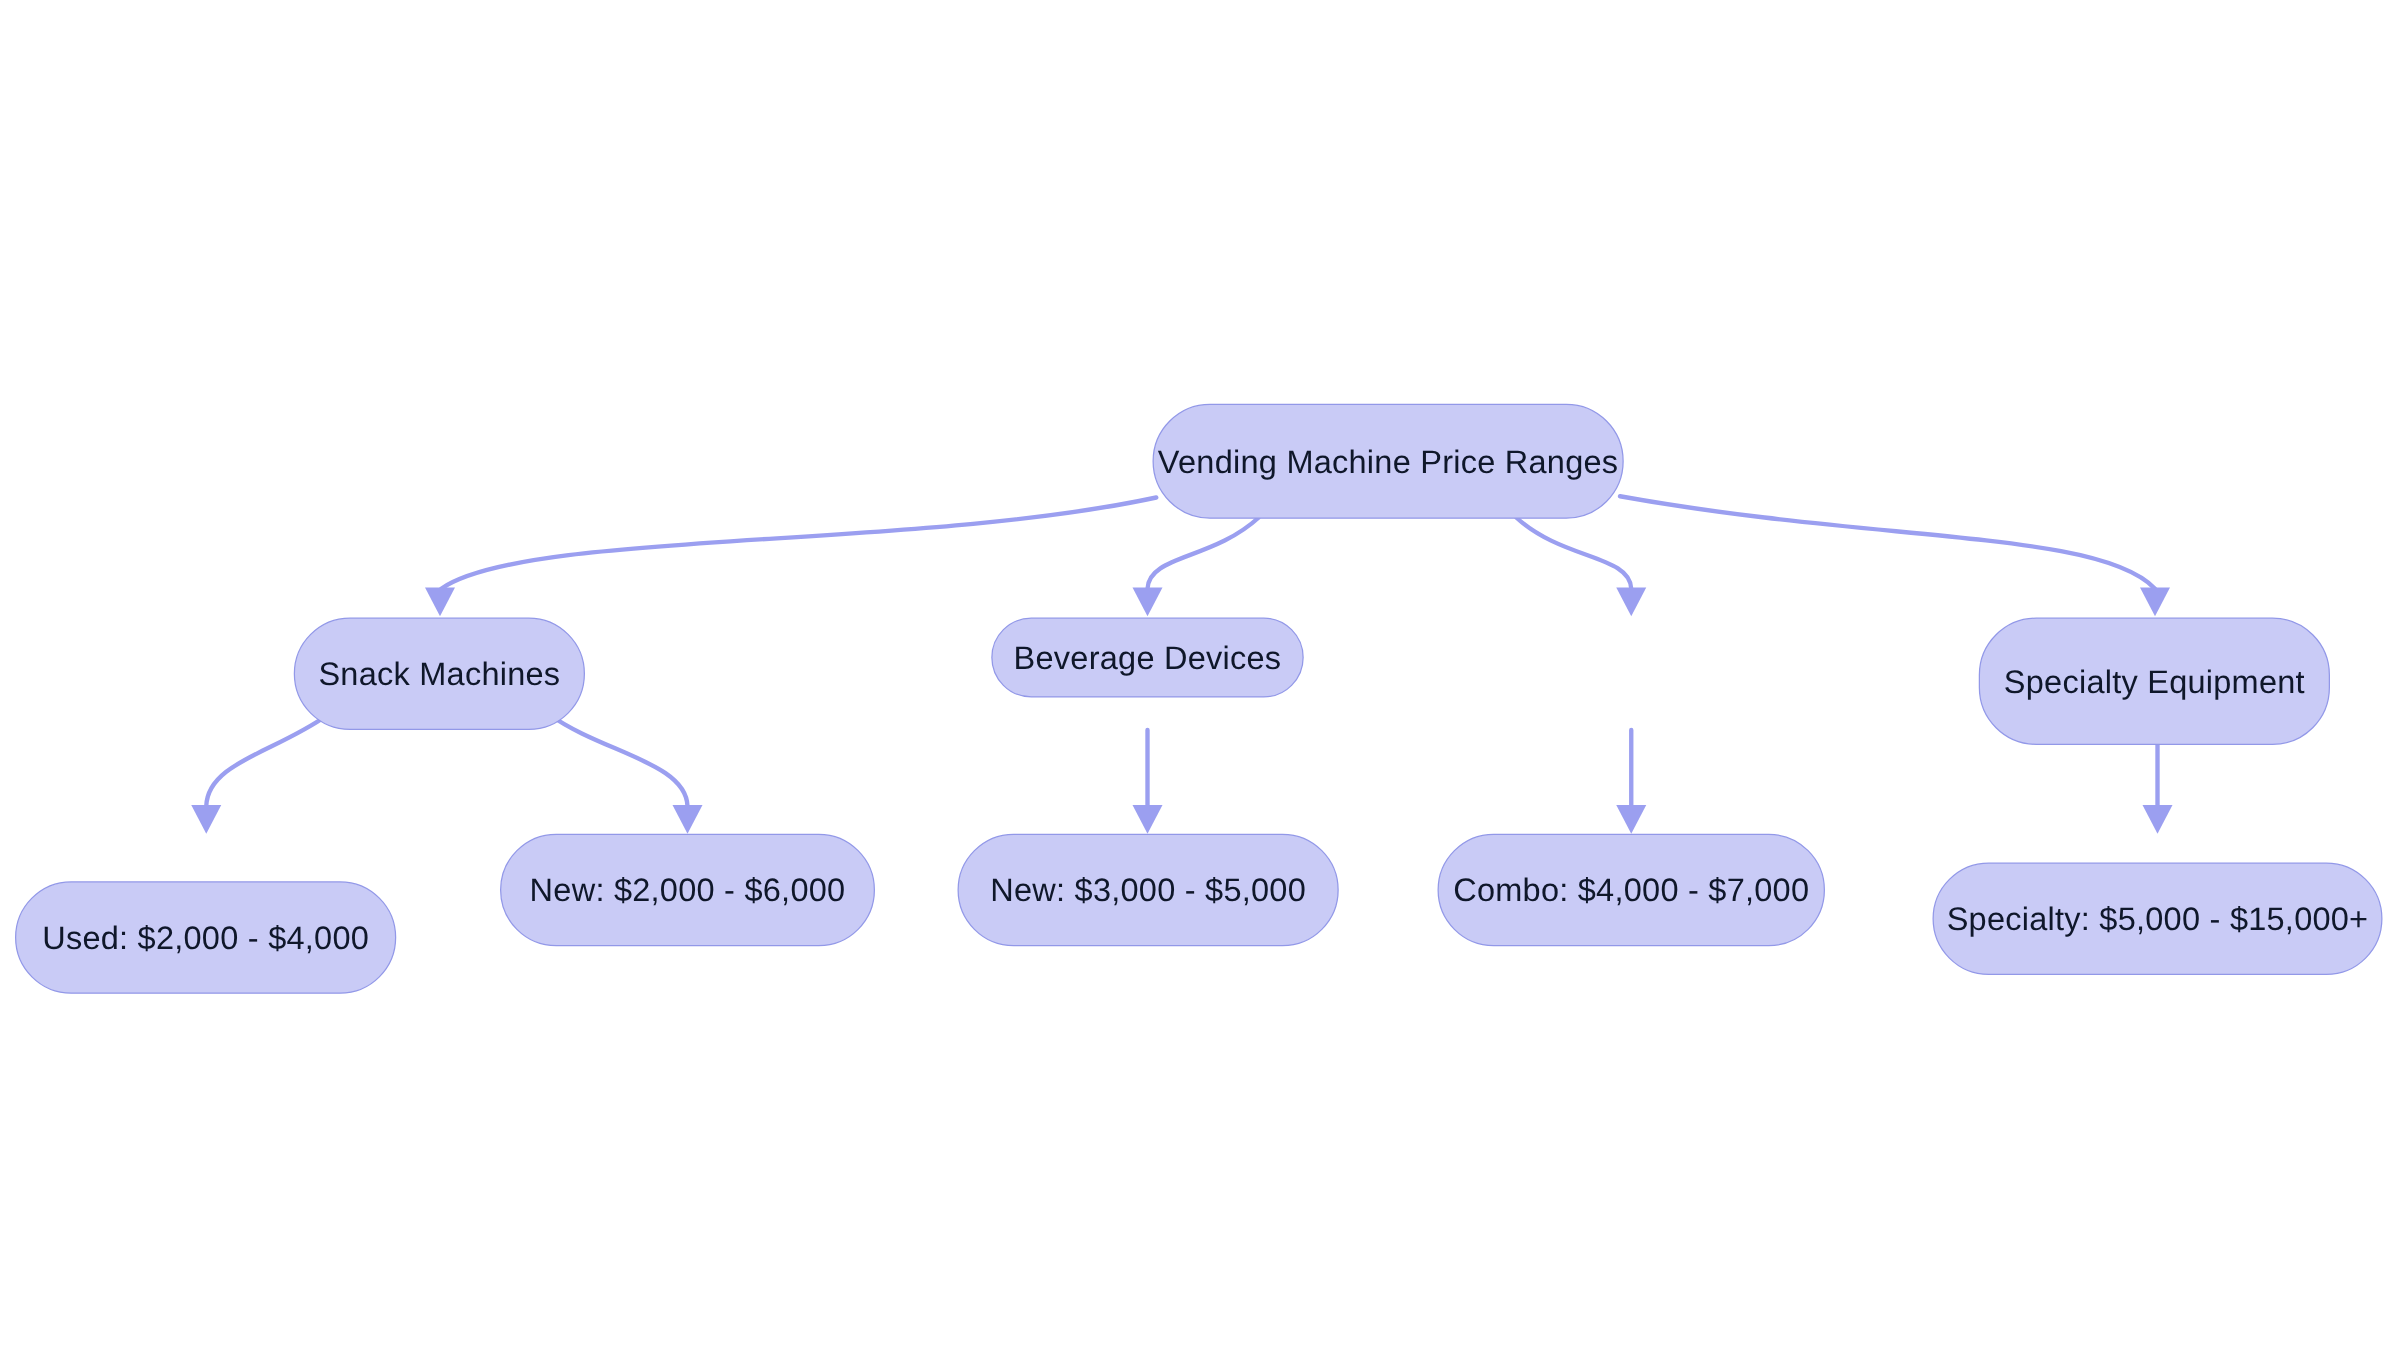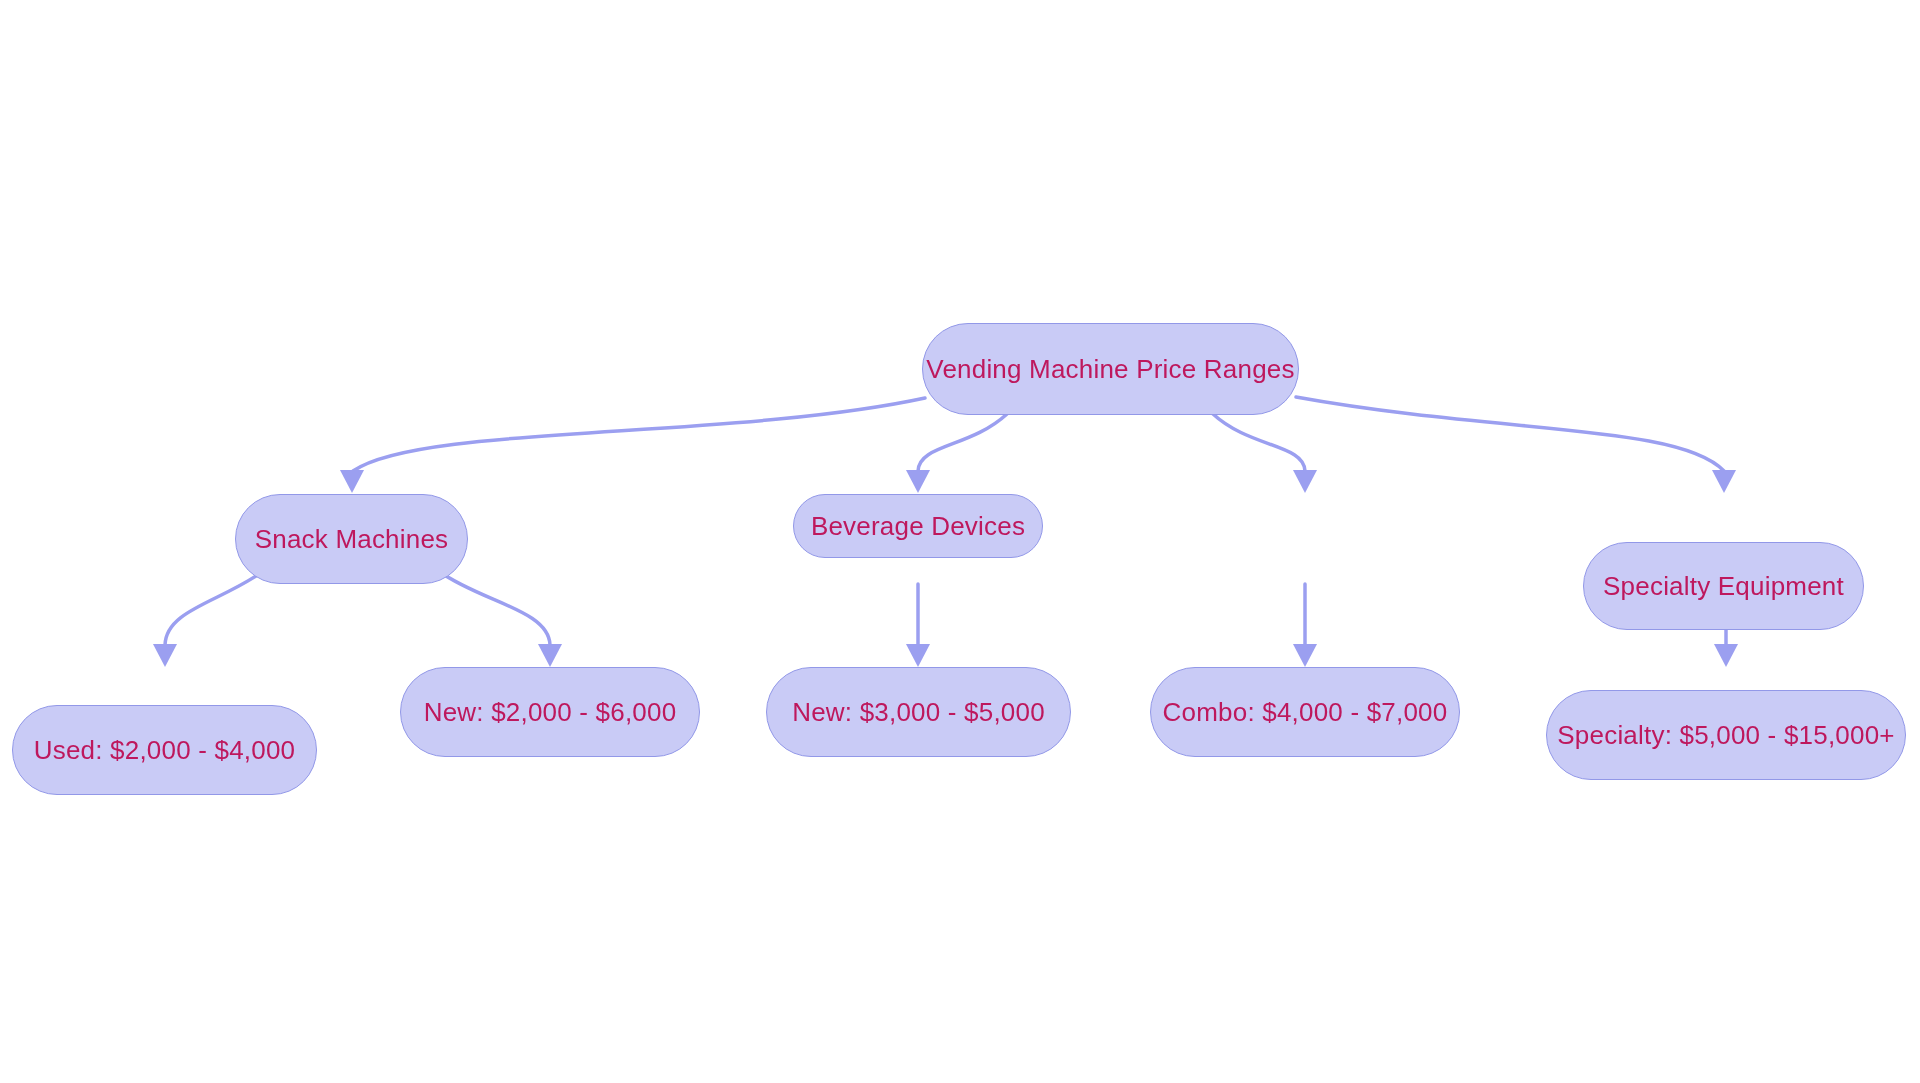--- a/index.html
+++ b/index.html
@@ -24,33 +24,33 @@
   }
   .node {
     position: absolute;
     box-sizing: border-box;
     background: #c9cbf6;
     border: 1.5px solid #9298e8;
     border-radius: 46px;
     display: flex;
     align-items: center;
     justify-content: center;
-    color: #be185d;
+    color: #0f172a;
     font-size: 26px;
     font-weight: 500;
     letter-spacing: 0.2px;
     white-space: nowrap;
     text-align: center;
   }
   
   #node-root       { left: 922px;  top: 323px; width: 377px; height: 92px; }
   #node-snack      { left: 235px;  top: 494px; width: 233px; height: 90px; }
   #node-beverage   { left: 793px;  top: 494px; width: 250px; height: 64px; }
   #node-combo      { left: 1203px; top: 494px; width: 204px; height: 90px; }
-  #node-specialty  { left: 1583px; top: 494px; width: 281px; height: 88px; margin-top: 48px; }
+  #node-specialty  { left: 1583px; top: 494px; width: 281px; height: 102px; }
   #node-used-price      { left: 12px;   top: 667px; width: 305px; height: 90px; margin-top: 38px; }
   #node-new-price       { left: 400px;  top: 667px; width: 300px; height: 90px; }
   #node-bev-new-price   { left: 766px;  top: 667px; width: 305px; height: 90px; text-align: center; }
   #node-combo-price     { left: 1150px; top: 667px; width: 310px; height: 90px; }
   #node-specialty-price { left: 1546px; top: 690px; width: 360px; height: 90px; }
 </style>
 </head>
 <body>
 
 <div id="canvas">

